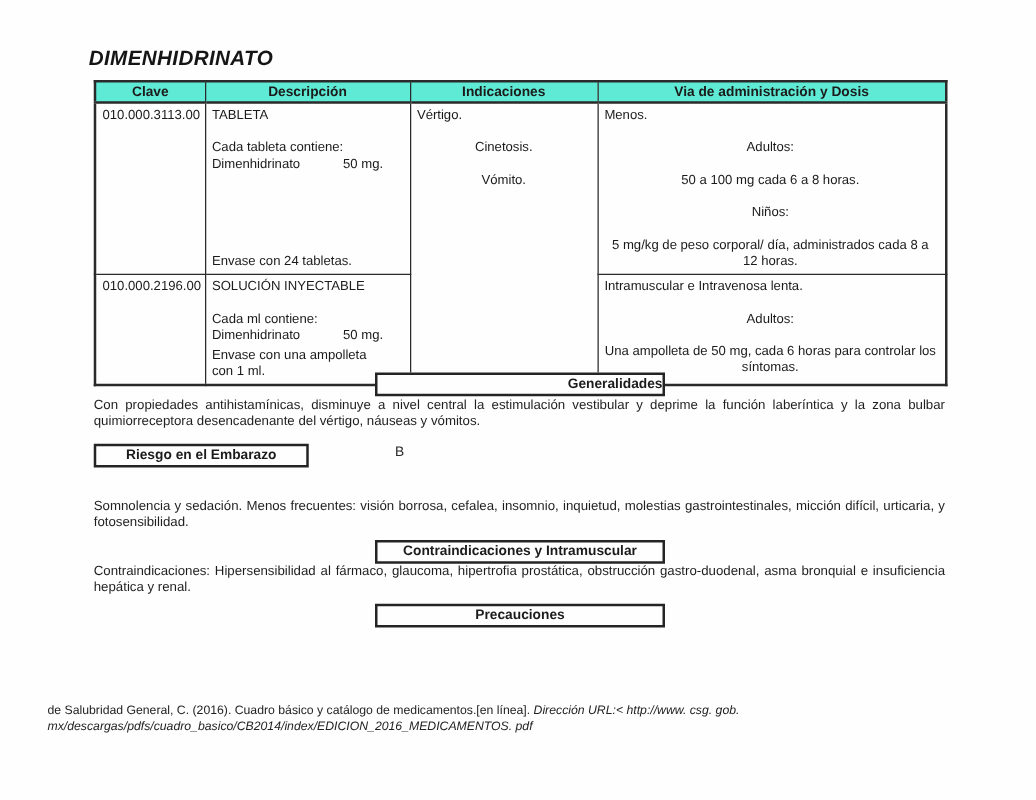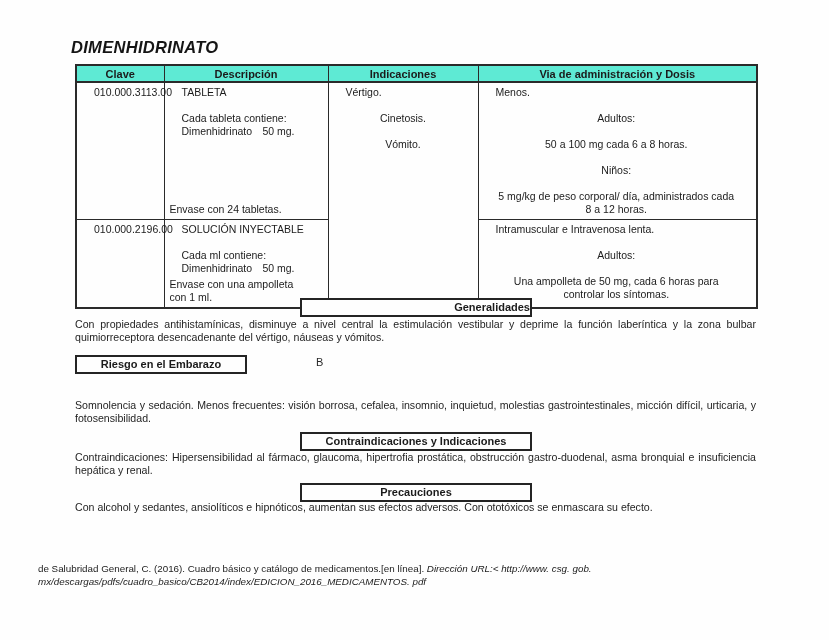--- a/index.html
+++ b/index.html
@@ -22,21 +22,21 @@
   table.drug col.c2{width:164px}
   table.drug col.c3{width:150px}
   table.drug col.c4{width:279px}
   table.drug th{
     border:1.5px solid #2a2a2a;border-bottom:2px solid #2a2a2a;
     font-size:11px;font-weight:bold;height:15px;padding:0 2px;text-align:center;
     background:#5eead4;
   }
   table.drug td{
     border:1.5px solid #2a2a2a;vertical-align:top;font-size:10.5px;
-    line-height:13px;padding:3px 17px;position:relative;margin-left:40px;
+    line-height:13px;padding:3px 5px;position:relative;margin-left:40px;
   }
   tr.r1{height:122px}
   tr.r2{height:88px}
   td.clave{vertical-align:bottom;padding-left:2px;padding-right:1px;padding-bottom:3px;white-space:nowrap;}
   td.clave.lift{padding-bottom:16px;}
   .gap > div + div{margin-top:13px;text-align:center;}        
   .dose-line{display:flex;justify-content:space-between;padding-right:16px;}
   .cell-bottom{position:absolute;left:5px;bottom:3px;right:5px;}
   .cell-bottom.narrow{width:132px;}
   
@@ -130,23 +130,22 @@
     </table>
 
   <div class="sec-box" style="left:300px;top:298px;width:228px;text-align:right;">Generalidades</div>
   <div class="sec-text" style="top:318px;">Con propiedades antihistamínicas, disminuye a nivel central la estimulación vestibular y deprime la función laberíntica y la zona bulbar quimiorreceptora desencadenante del vértigo, náuseas y vómitos.</div>
 
   <div class="sec-box" style="left:75px;top:355px;width:168px;">Riesgo en el Embarazo</div>
   <div class="preg-value">B</div>
 
   <div class="sec-text" style="top:399px;">Somnolencia y sedación. Menos frecuentes: visión borrosa, cefalea, insomnio, inquietud, molestias gastrointestinales, micción difícil, urticaria, y fotosensibilidad.</div>
 
-  <div class="sec-box" style="left:300px;top:432px;width:228px;">Contraindicaciones y Indicaciones</div>
+  <div class="sec-box" style="left:300px;top:432px;width:228px;">Contraindicaciones y Intramuscular</div>
   <div class="sec-text" style="top:451px;">Contraindicaciones: Hipersensibilidad al fármaco, glaucoma, hipertrofia prostática, obstrucción gastro-duodenal, asma bronquial e insuficiencia hepática y renal.</div>
 
   <div class="sec-box" style="left:300px;top:483px;width:228px;">Precauciones</div>
-  <div class="sec-text" style="top:501px;">Con alcohol y sedantes, ansiolíticos e hipnóticos, aumentan sus efectos adversos. Con ototóxicos se enmascara su efecto.</div>
 
   <div class="citation">
     <span>de Salubridad General, C. (2016). Cuadro básico y catálogo de medicamentos.[en línea]. </span><span class="it">Dirección URL:&lt; http://www. csg. gob. mx/descargas/pdfs/cuadro_basico/CB2014/index/EDICION_2016_MEDICAMENTOS. pdf</span>
   </div>
 
 </div>
 
 </body></html>

